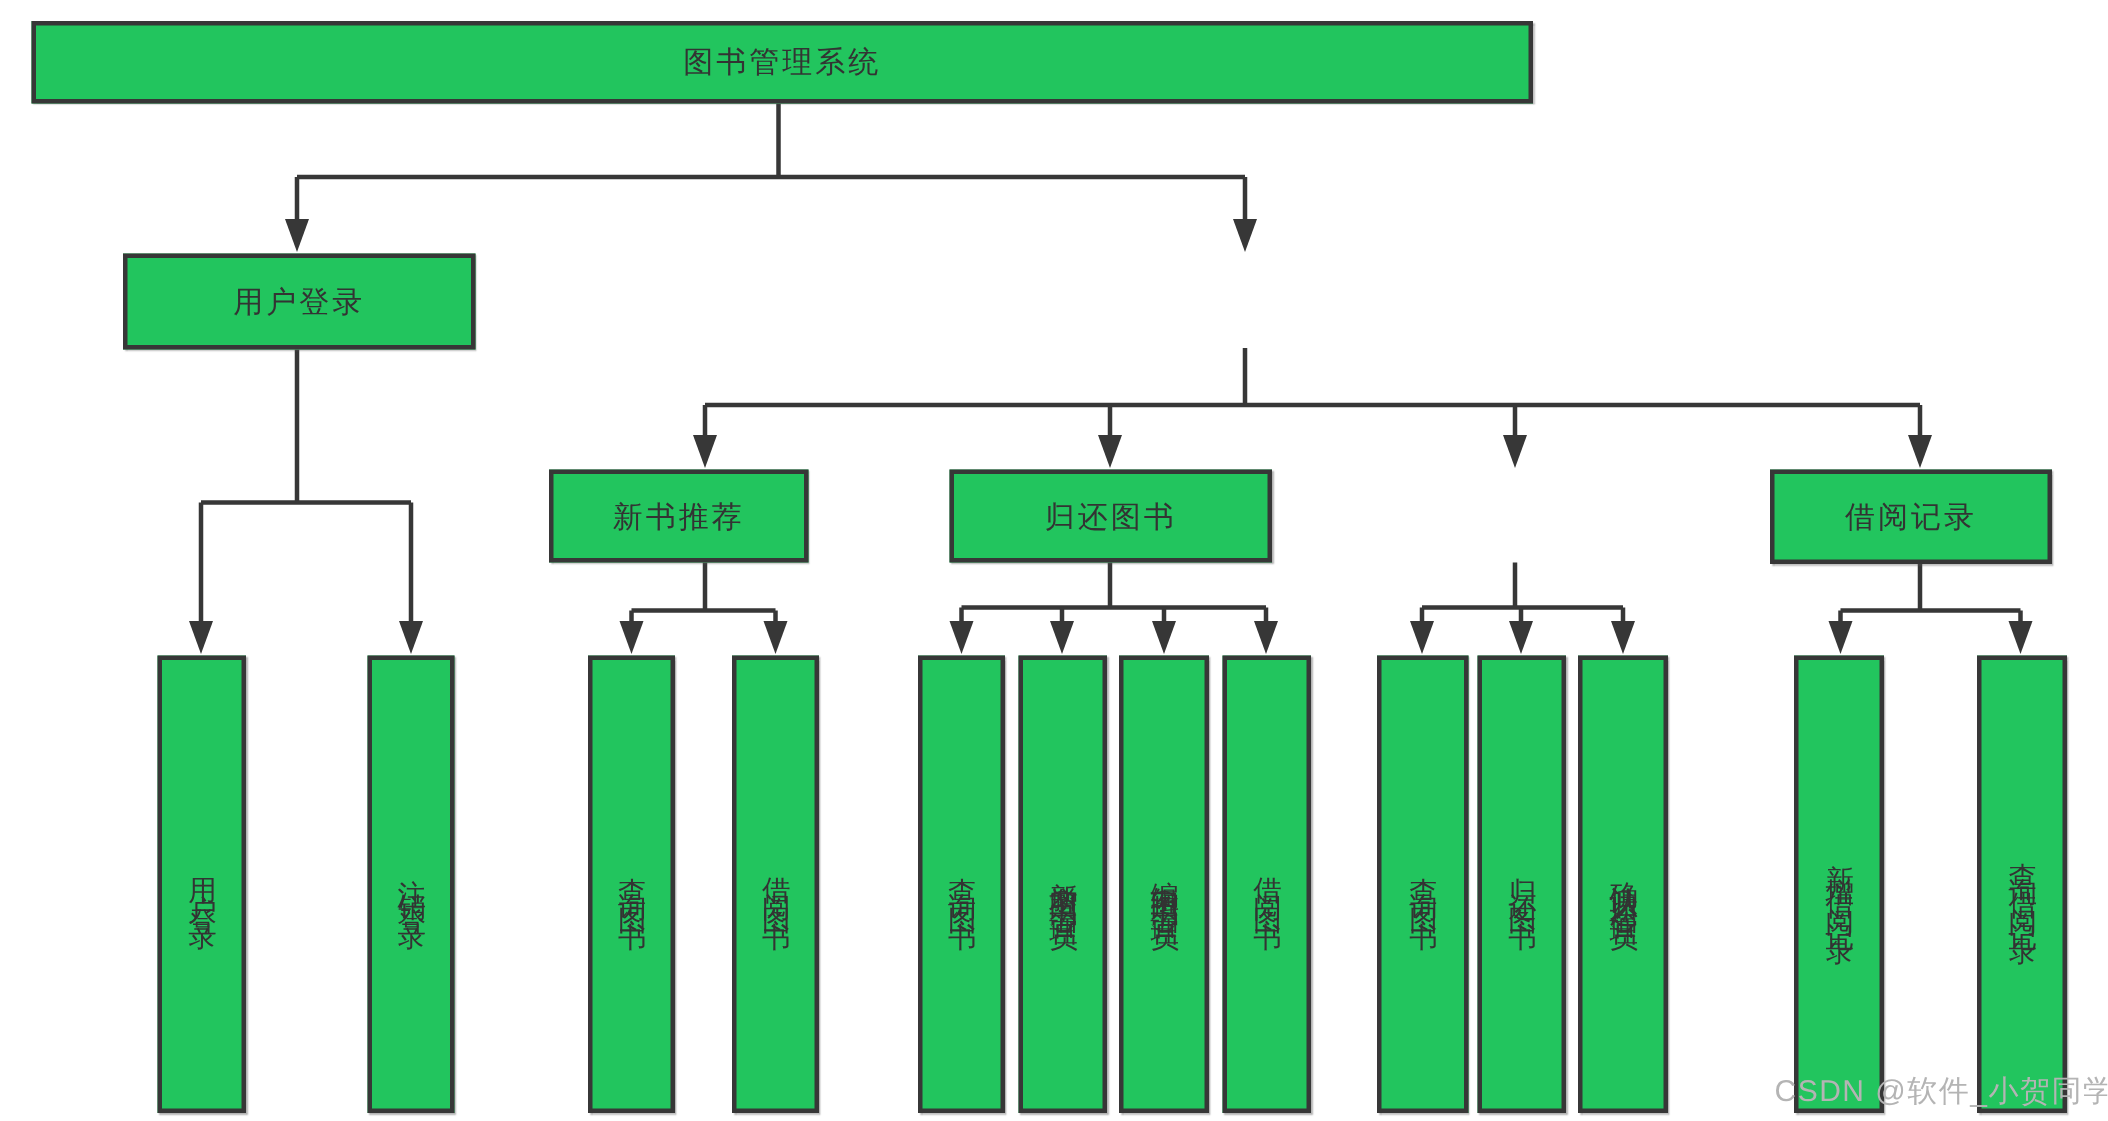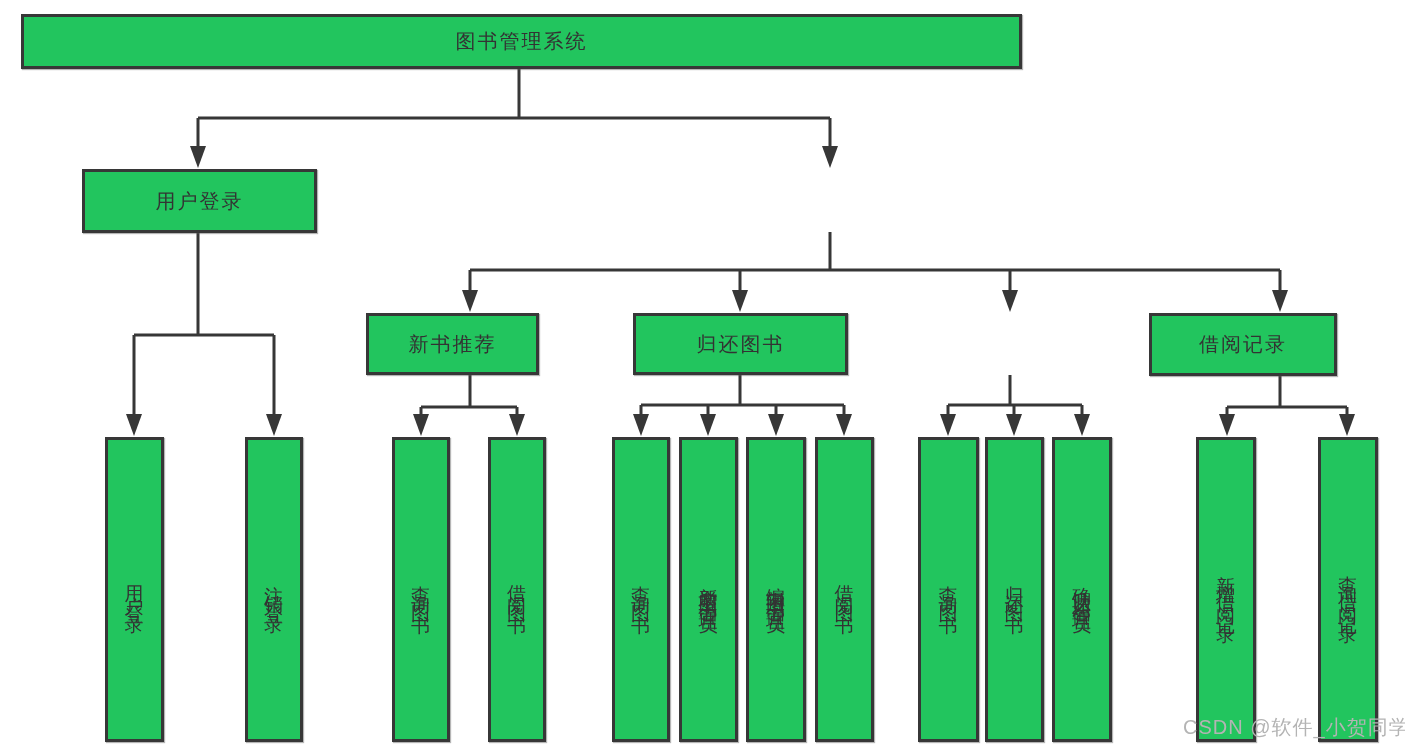--- a/index.html
+++ b/index.html
@@ -106,21 +106,21 @@
   <div class="box" style="left:82px; top:169px; width:235px; height:64px">
     <span class="hlabel">用户登录</span>
   </div>
 
   <div class="box" style="left:366px; top:313px; width:173px; height:62px">
     <span class="hlabel">新书推荐</span>
   </div>
   <div class="box" style="left:633px; top:313px; width:215px; height:62px">
     <span class="hlabel">归还图书</span>
   </div>
-  <div class="box" style="left:1149px; top:313px; width:188px; height:63px">
+  <div class="box" style="left:1180px; top:313px; width:188px; height:63px">
     <span class="hlabel">借阅记录</span>
   </div>
 
   <div class="box leaf" style="left:105px; top:437px; width:59px; height:305px">
     <span class="vlabel">用户登录</span>
   </div>
   <div class="box leaf" style="left:245px; top:437px; width:58px; height:305px">
     <span class="vlabel">注销登录</span>
   </div>
 

